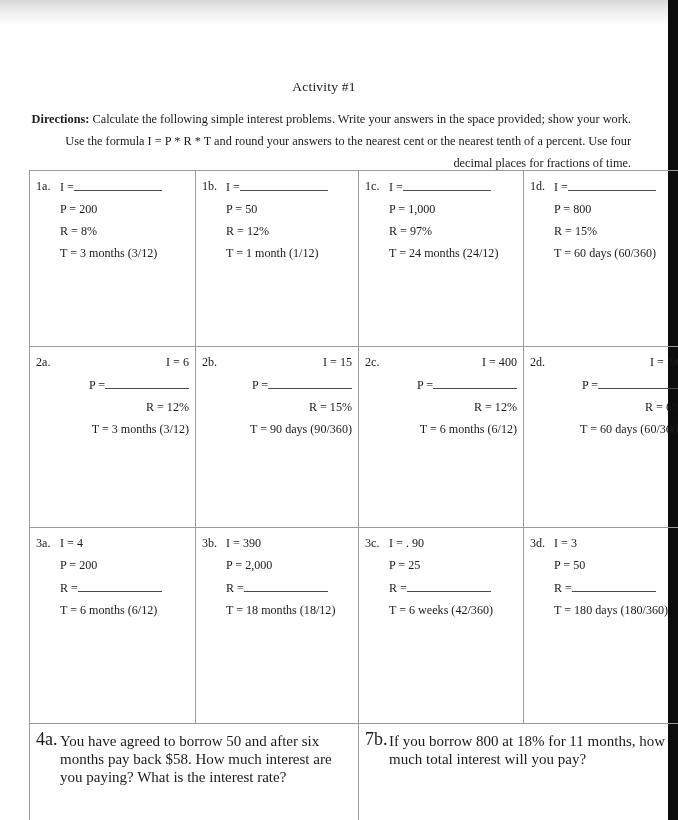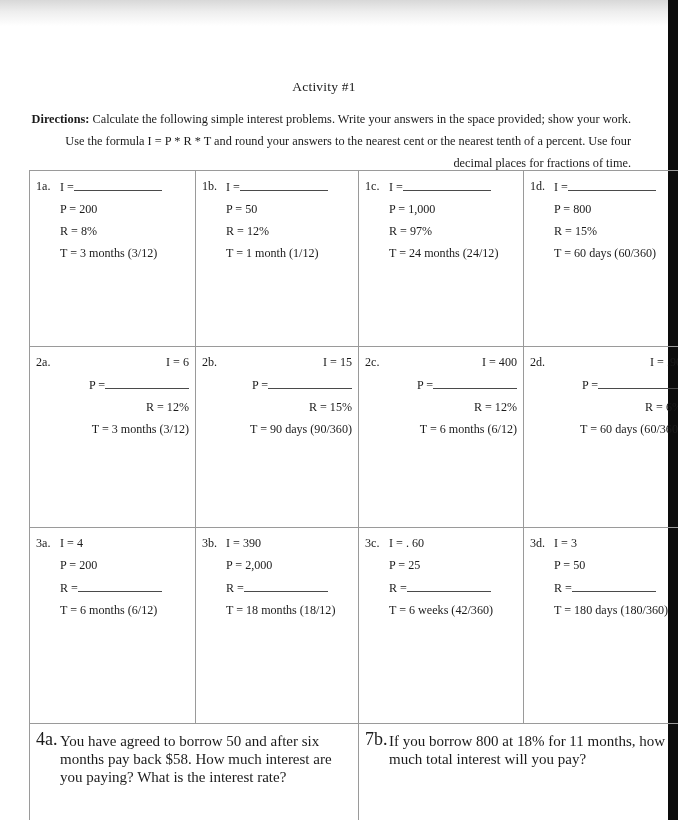--- a/index.html
+++ b/index.html
@@ -265,21 +265,21 @@
               <div class="ln"><span>P =</span> <span>2,000</span></div>
               <div class="ln"><span>R =</span><span class="blank md"></span></div>
               <div class="ln"><span>T =</span> <span>18 months (18/12)</span></div>
             </div>
           </div>
         </td>
         <td class="c3">
           <div class="prob">
             <span class="num">3c.</span>
             <div class="lines">
-              <div class="ln"><span>I =</span> <span>. 60</span></div>
+              <div class="ln"><span>I =</span> <span>. 90</span></div>
               <div class="ln"><span>P =</span> <span>25</span></div>
               <div class="ln"><span>R =</span><span class="blank md"></span></div>
               <div class="ln"><span>T =</span> <span>6 weeks (42/360)</span></div>
             </div>
           </div>
         </td>
         <td class="c4">
           <div class="prob">
             <span class="num">3d.</span>
             <div class="lines">

